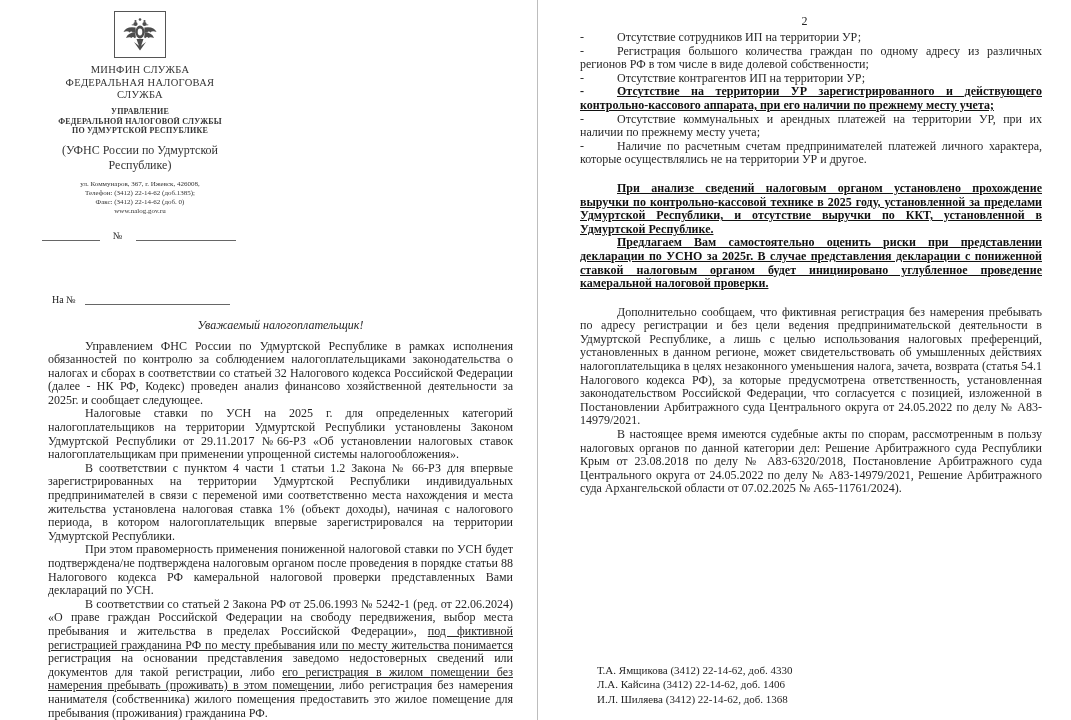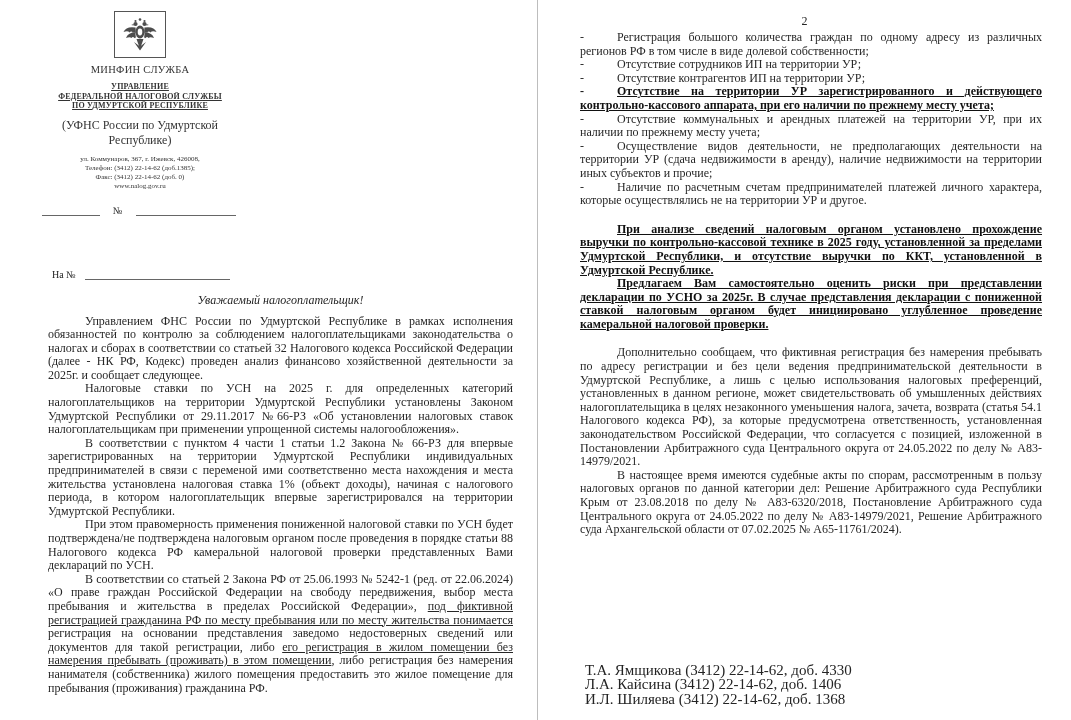--- a/index.html
+++ b/index.html
@@ -8,21 +8,21 @@
        font-family:"Liberation Serif","DejaVu Serif",serif;color:#262626;}
   .page{position:relative;box-sizing:border-box;height:720px;overflow:hidden;background:#fff;}
   .page1{width:537px;}
   .page2{width:534px;border-left:1px solid #bdbdbd;}
 
   
   .letterhead{width:196px;margin:11px 0 0 42px;text-align:center;color:#333;}
   .emblem-box{width:50px;height:45px;border:1px solid #555;margin:0 auto;display:flex;
               align-items:center;justify-content:center;}
   .org{font-size:10.5px;line-height:12px;letter-spacing:.3px;margin-top:6px;}
-  .dept{font-size:8px;font-weight:bold;line-height:9.5px;margin-top:6px;letter-spacing:.2px;text-decoration:underline;}
+  .dept{font-size:8px;font-weight:bold;line-height:9.5px;margin-top:6px;letter-spacing:.2px;}
   .shortname{font-size:12px;margin-top:7px;}
   .addr{font-size:7px;line-height:9px;margin-top:7px;}
   .numrow{display:flex;align-items:flex-end;margin-top:13px;font-size:10px;color:#222;}
   .numrow .rule{border-bottom:1px solid #666;height:11px;display:inline-block;}
   .numrow .lbl{margin:0 13px;}
   .refrow{display:flex;align-items:flex-end;margin-top:13px;font-size:10px;color:#222;}
   .refrow .lbl{margin-left:10px;margin-right:9px;margin-top:40px;}
   .subject{margin:13px 0 0 48px;width:192px;font-weight:bold;font-size:9px;line-height:10.5px;color:#1c1c1c;}
 
   
@@ -30,21 +30,21 @@
   .body-text{margin:7px 24px 0 48px;font-size:12px;line-height:13.6px;}
   .page2 .body-text{margin:2px 29px 0 42px;}
   .rp{margin:0;text-align:justify;}
   .rp.ind{text-indent:37px;}
   .rp.bld{font-weight:bold;color:#111;text-decoration:underline;}
   .rp .und{text-decoration:underline;}
   .rp .mk{display:inline-block;width:37px;text-indent:0;}
   .gap-sm{height:13px;}
 
   .pagenum{margin-top:14px;text-align:center;font-size:12px;color:#242424;}
-  .contacts{position:absolute;left:47px;bottom:14px;font-size:15px;line-height:14.5px;color:#242424;}
+  .contacts{position:absolute;left:59px;bottom:14px;font-size:11px;line-height:14.5px;color:#242424;}
   .contacts p{margin:0;}
 </style>
 </head>
 <body>
 
 <div class="doc">
 
   <div class="page page1">
 
     <div class="letterhead">
@@ -64,20 +64,21 @@
             <path d="M23.4 12.5 Q33 11 35.5 17 Q31 15.5 29.5 17.5 Q27.5 15.5 26 18 Q24.5 16 23.2 18.5 Z"></path>
             <path d="M14.2 17 Q6.5 18 5 23 Q9 21.5 10.5 23 Q12 21 13.5 23.2 Q14.5 21.5 15 23.5 Z"></path>
             <path d="M23.8 17 Q31.5 18 33 23 Q29 21.5 27.5 23 Q26 21 24.5 23.2 Q23.5 21.5 23 23.5 Z"></path>
             <path d="M15.5 24 L19 34 L22.5 24 Z"></path>
             <path d="M13 27 L19 35.5 L25 27 L19 31.5 Z"></path>
             <ellipse cx="19" cy="17" rx="2.3" ry="3.4" fill="#fff"></ellipse>
           </svg>
         </span>
       </div>
       <div class="org">МИНФИН СЛУЖБА</div>
+      <div class="org" style="margin-top:1px">ФЕДЕРАЛЬНАЯ НАЛОГОВАЯ СЛУЖБА</div>
       <div class="dept">
         <div>УПРАВЛЕНИЕ</div>
         <div>ФЕДЕРАЛЬНОЙ НАЛОГОВОЙ СЛУЖБЫ</div>
         <div>ПО УДМУРТСКОЙ РЕСПУБЛИКЕ</div>
       </div>
       <div class="shortname">(УФНС России по Удмуртской Республике)</div>
       <div class="addr">
         <div>ул. Коммунаров, 367, г. Ижевск, 426008,</div>
         <div>Телефон: (3412) 22-14-62 (доб.1385);</div>
         <div>Факс: (3412) 22-14-62 (доб. 0)</div>
@@ -103,26 +104,25 @@
         <p class="rp ind"><span>В соответствии с пунктом 4 части 1 статьи 1.2 Закона № 66-РЗ для впервые зарегистрированных на территории Удмуртской Республики индивидуальных предпринимателей в связи с переменой ими соответственно места нахождения и места жительства установлена налоговая ставка 1% (объект доходы), начиная с налогового периода, в котором налогоплательщик впервые зарегистрировался на территории Удмуртской Республики.</span></p>
         <p class="rp ind"><span>При этом правомерность применения пониженной налоговой ставки по УСН будет подтверждена/не подтверждена налоговым органом после проведения в порядке статьи 88 Налогового кодекса РФ камеральной налоговой проверки представленных Вами деклараций по УСН.</span></p>
         <p class="rp ind"><span>В соответствии со статьей 2 Закона РФ от 25.06.1993 № 5242-1 (ред. от 22.06.2024) «О праве граждан Российской Федерации на свободу передвижения, выбор места пребывания и жительства в пределах Российской Федерации», </span><span class="und">под фиктивной регистрацией гражданина РФ по месту пребывания или по месту жительства понимается</span><span> регистрация на основании представления заведомо недостоверных сведений или документов для такой регистрации, либо </span><span class="und">его регистрация в жилом помещении без намерения пребывать (проживать) в этом помещении</span><span>, либо регистрация без намерения нанимателя (собственника) жилого помещения предоставить это жилое помещение для пребывания (проживания) гражданина РФ.</span></p>
       </div>
   </div>
 
   <div class="page page2">
     <div class="pagenum">2</div>
 
     <div class="body-text">
+        <p class="rp"><span class="mk">-</span><span>Отсутствие сотрудников ИП на территории УР;</span></p>
         <p class="rp"><span class="mk">-</span><span>Регистрация большого количества граждан по одному адресу из различных регионов РФ в том числе в виде долевой собственности;</span></p>
-        <p class="rp"><span class="mk">-</span><span>Отсутствие сотрудников ИП на территории УР;</span></p>
         <p class="rp"><span class="mk">-</span><span>Отсутствие контрагентов ИП на территории УР;</span></p>
         <p class="rp bld"><span class="mk">-</span><span class="und">Отсутствие на территории УР зарегистрированного и действующего контрольно-кассового аппарата, при его наличии по прежнему месту учета;</span></p>
         <p class="rp"><span class="mk">-</span><span>Отсутствие коммунальных и арендных платежей на территории УР, при их наличии по прежнему месту учета;</span></p>
-        <p class="rp"><span class="mk">-</span><span>Осуществление видов деятельности, не предполагающих деятельности на территории УР (сдача недвижимости в аренду), наличие недвижимости на территории иных субъектов и прочие;</span></p>
         <p class="rp"><span class="mk">-</span><span>Наличие по расчетным счетам предпринимателей платежей личного характера, которые осуществлялись не на территории УР и другое.</span></p>
       </div>
 
     <div class="gap-sm"></div>
     <div class="body-text">
         <p class="rp ind bld"><span>При анализе сведений налоговым органом установлено прохождение выручки по контрольно-кассовой технике в 2025 году, установленной за пределами Удмуртской Республики, и отсутствие выручки по ККТ, установленной в Удмуртской Республике.</span></p>
         <p class="rp ind bld"><span>Предлагаем Вам самостоятельно оценить риски при представлении декларации по УСНО за 2025г. В случае представления декларации с пониженной ставкой налоговым органом будет инициировано углубленное проведение камеральной налоговой проверки.</span></p>
       </div>
 
     <div class="gap-sm"></div>

